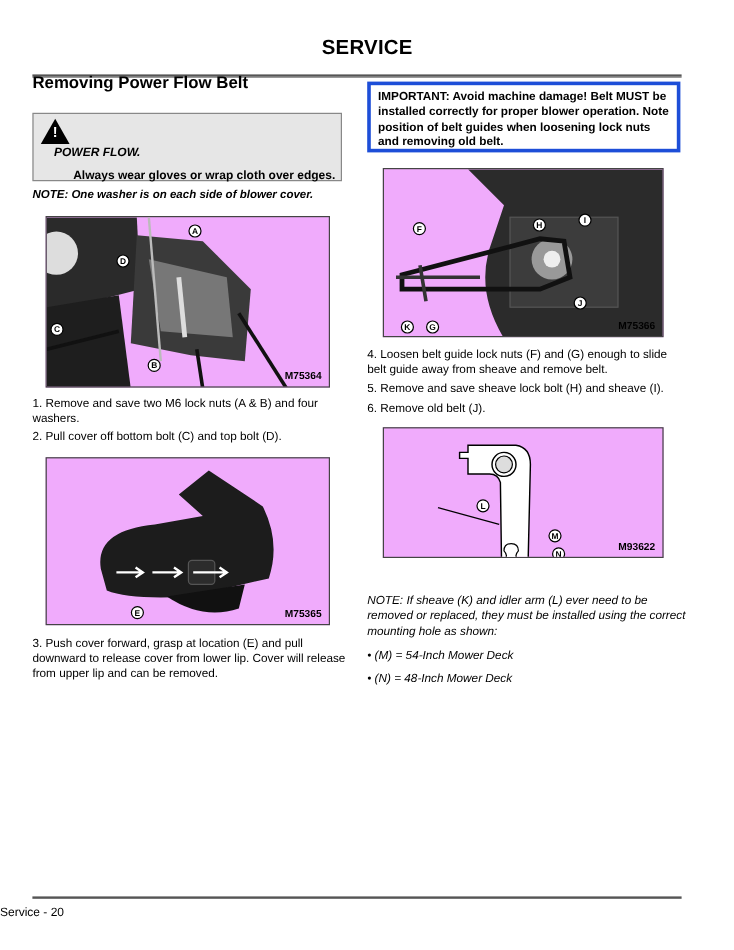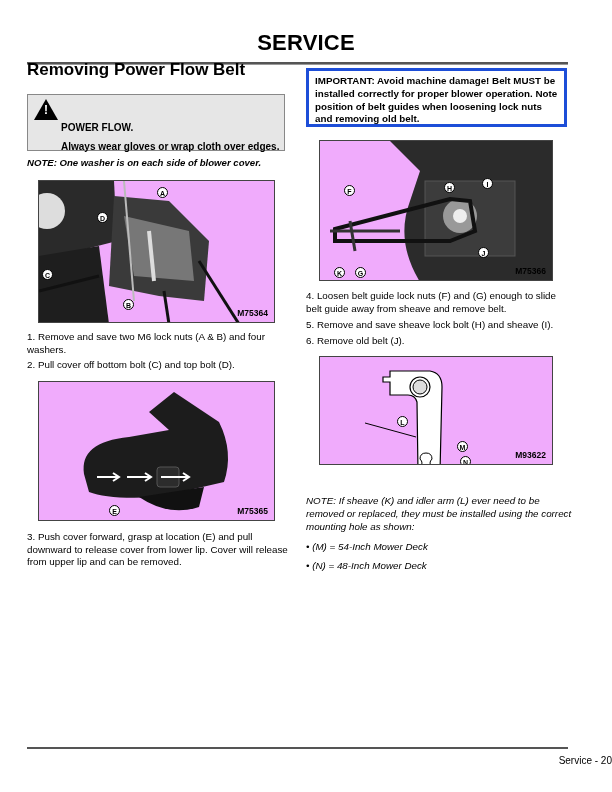--- a/index.html
+++ b/index.html
@@ -1,35 +1,35 @@
 <!DOCTYPE html>
 <html><head>
 <meta charset="utf-8">
 <style>
   html, body { margin:0; padding:0; background:#fff; }
   body { width:612px; height:792px; position:relative; overflow:hidden; font-family:"Liberation Sans", sans-serif; color:#000; }
   .abs { position:absolute; }
-  .title { left:0; width:612px; top:30px; text-align:center; font-weight:bold; font-size:22px; letter-spacing:0.2px; }
+  .title { left:0; width:612px; top:30px; text-align:center; font-weight:bold; font-size:17px; letter-spacing:0.2px; }
   .rule-top { left:27px; width:541px; top:62px; height:0; border-top:2px solid #555; border-bottom:1px solid #999; }
-  .h2 { left:27px; top:60px; font-weight:bold; font-size:17px; }
+  .h2 { left:27px; top:60px; font-weight:bold; font-size:14px; }
   .caution { left:27px; top:94px; width:258px; height:57px; background:#e6e6e6; border:1px solid #888; box-sizing:border-box; font-size:10px; font-weight:bold; }
   .caution .tri { position:absolute; left:6px; top:4px; width:0; height:0; border-left:12px solid transparent; border-right:12px solid transparent; border-bottom:21px solid #000; }
   .caution .tri .bang { position:absolute; left:-2px; top:5px; width:4px; height:14px; color:#fff; font-size:12px; font-weight:bold; line-height:12px; }
   .caution .l1 { position:absolute; left:32px; top:14px; }
-  .caution .l2 { position:absolute; left:33px; top:27px; }
+  .caution .l2 { position:absolute; left:17px; top:27px;font-style:italic; }
   .caution .l3 { position:absolute; left:33px; top:46px; }
   .note1 { left:27px; top:157px; font-size:9.6px; font-weight:bold; font-style:italic; }
   .important { left:306px; top:68px; width:261px; height:59px; border:3px solid #1d4ed8; box-sizing:border-box; padding:4px 6px; font-size:9.8px; font-weight:bold; line-height:12.8px; }
   .fig { border:1px solid #444; box-sizing:border-box; background:#f0abfc; overflow:hidden; }
   .fig .figid { position:absolute; right:6px; bottom:4px; font-size:8.5px; font-weight:bold; }
   .callout { position:absolute; width:11px; height:11px; border:1px solid #000; border-radius:50%; background:#fff; font-size:7px; font-weight:bold; text-align:center; line-height:11px; box-sizing:border-box; }
   .p { font-size:9.8px; line-height:12.5px; }
   .ni { font-size:9.8px; font-weight:normal; font-style:italic; line-height:12.8px; }
   .rule-bot { left:27px; width:541px; top:747px; height:0; border-top:2px solid #555; }
-  .footer { left:0; width:612px; top:755px; text-align:right; font-size:10px; }
+  .footer { left:0; width:612px; top:755px; text-align:left; font-size:10px; }
 </style>
 </head>
 <body>
 
 <div class="abs title">SERVICE</div>
 <div class="abs rule-top"></div>
 <div class="abs h2">Removing Power Flow Belt</div>
 
 <div class="abs caution">
   <div class="tri">

